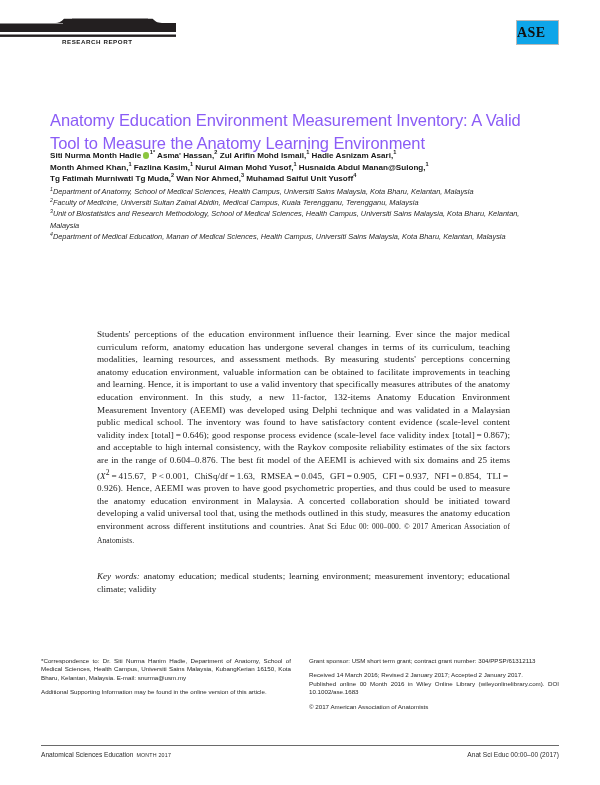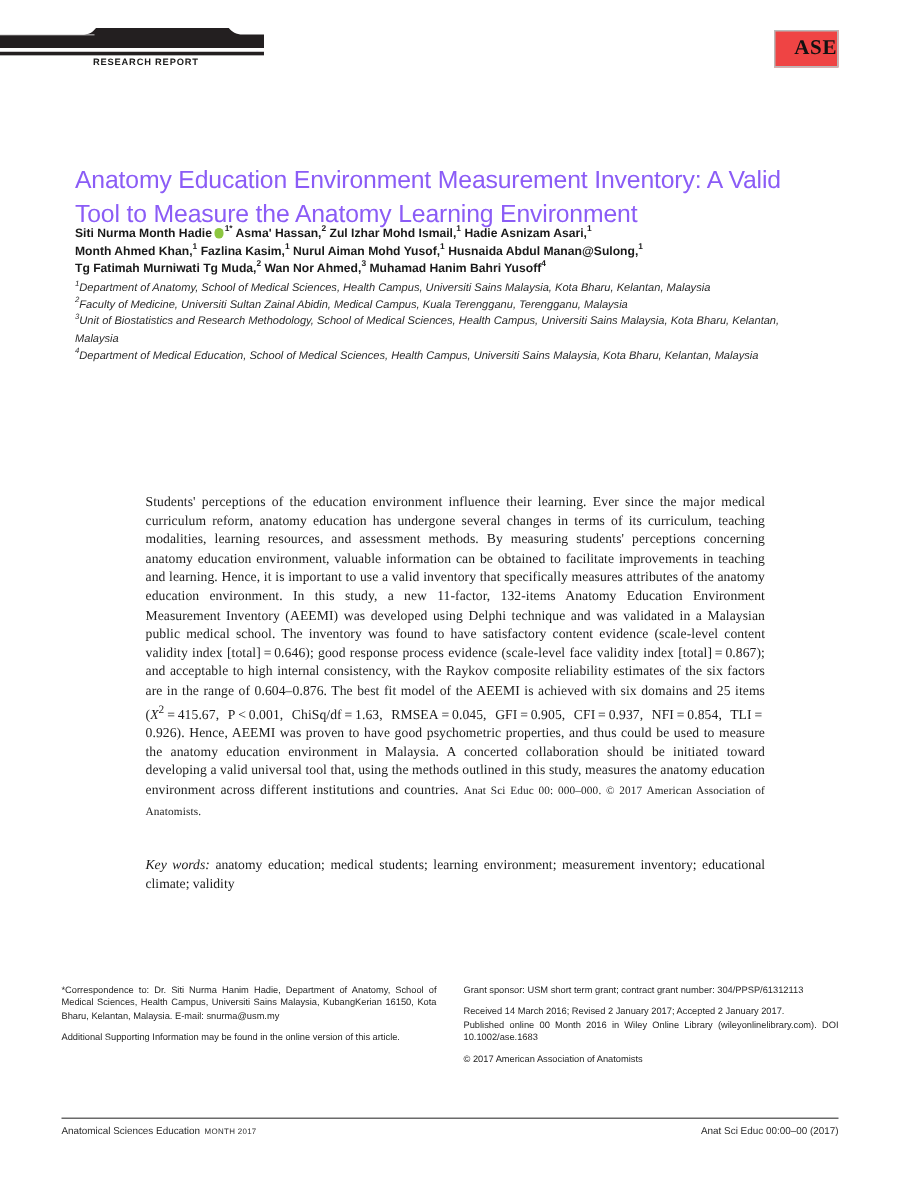--- a/index.html
+++ b/index.html
@@ -39,24 +39,24 @@
   }
 
   
   #ase-logo {
     position: absolute;
     right: 41px;
     top: 20px;
     width: 43px;
     height: 25px;
     border: 1px solid #b9b9b9;
-    background: #ef4444;
+    background: #0ea5e9;
     display: flex;
     align-items: center;
-    justify-content: flex-end;
+    justify-content: flex-start;
     box-sizing: border-box;
   }
   #ase-logo-text {
     font-family: "Liberation Serif", serif;
     font-weight: bold;
     font-size: 14px;
     letter-spacing: 0.4px;
     color: #111;
   }
 
@@ -213,30 +213,30 @@
   <div id="banner-label">RESEARCH REPORT</div>
 </div>
 
 <div id="ase-logo">
   <span id="ase-logo-text">ASE</span>
 </div>
 
 <h1 id="article-title">Anatomy Education Environment Measurement Inventory: A Valid Tool to Measure the Anatomy Learning Environment</h1>
 
 <div id="authors">
-  <div><span>Siti Nurma Month Hadie</span><span class="orcid-icon"></span><sup>1*</sup><span> Asma' Hassan,</span><sup>2</sup><span> Zul Izhar Mohd Ismail,</span><sup>1</sup><span> Hadie Asnizam Asari,</span><sup>1</sup></div>
+  <div><span>Siti Nurma Month Hadie</span><span class="orcid-icon"></span><sup>1*</sup><span> Asma' Hassan,</span><sup>2</sup><span> Zul Arifin Mohd Ismail,</span><sup>1</sup><span> Hadie Asnizam Asari,</span><sup>1</sup></div>
   <div><span>Month Ahmed Khan,</span><sup>1</sup><span> Fazlina Kasim,</span><sup>1</sup><span> Nurul Aiman Mohd Yusof,</span><sup>1</sup><span> Husnaida Abdul Manan@Sulong,</span><sup>1</sup></div>
-  <div><span>Tg Fatimah Murniwati Tg Muda,</span><sup>2</sup><span> Wan Nor Ahmed,</span><sup>3</sup><span> Muhamad Hanim Bahri Yusoff</span><sup>4</sup></div>
+  <div><span>Tg Fatimah Murniwati Tg Muda,</span><sup>2</sup><span> Wan Nor Ahmed,</span><sup>3</sup><span> Muhamad Saiful Unit Yusoff</span><sup>4</sup></div>
 </div>
 
 <div id="affiliations">
   <p class="affil-line"><sup>1</sup><span>Department of Anatomy, School of Medical Sciences, Health Campus, Universiti Sains Malaysia, Kota Bharu, Kelantan, Malaysia</span></p>
   <p class="affil-line"><sup>2</sup><span>Faculty of Medicine, Universiti Sultan Zainal Abidin, Medical Campus, Kuala Terengganu, Terengganu, Malaysia</span></p>
   <p class="affil-line"><sup>3</sup><span>Unit of Biostatistics and Research Methodology, School of Medical Sciences, Health Campus, Universiti Sains Malaysia, Kota Bharu, Kelantan, Malaysia</span></p>
-  <p class="affil-line"><sup>4</sup><span>Department of Medical Education, School of Medical Sciences, Health Campus, Universiti Sains Malaysia, Kota Bharu, Kelantan, Malaysia</span></p>
+  <p class="affil-line"><sup>4</sup><span>Department of Medical Education, Manan of Medical Sciences, Health Campus, Universiti Sains Malaysia, Kota Bharu, Kelantan, Malaysia</span></p>
 </div>
 
 <div id="abstract"><span>Students' perceptions of the education environment influence their learning. Ever since the major medical curriculum reform, anatomy education has undergone several changes in terms of its curriculum, teaching modalities, learning resources, and assessment methods. By measuring students' perceptions concerning anatomy education environment, valuable information can be obtained to facilitate improvements in teaching and learning. Hence, it is important to use a valid inventory that specifically measures attributes of the anatomy education environment. In this study, a new 11-factor, 132-items Anatomy Education Environment Measurement Inventory (AEEMI) was developed using Delphi technique and was validated in a Malaysian public medical school. The inventory was found to have satisfactory content evidence (scale-level content validity index [total] = 0.646); good response process evidence (scale-level face validity index [total] = 0.867); and acceptable to high internal consistency, with the Raykov composite reliability estimates of the six factors are in the range of 0.604–0.876. The best fit model of the AEEMI is achieved with six domains and 25 items (</span><i>X</i><sup>2</sup><span> = 415.67, P &lt; 0.001, ChiSq/df = 1.63,  RMSEA = 0.045,  GFI = 0.905,  CFI = 0.937,  NFI = 0.854,  TLI = 0.926). </span><span>Hence, AEEMI was proven to have good psychometric properties, and thus could be used to measure the anatomy education environment in Malaysia. A concerted collaboration should be initiated toward developing a valid universal tool that, using the methods outlined in this study, measures the anatomy education environment across different institutions and countries. </span><span class="cite">Anat Sci Educ 00: 000–000. © 2017 American Association of Anatomists.</span></div>
 
 <div id="keywords"><span class="kw-label">Key words:</span><span> anatomy education; medical students; learning environment; measurement inventory; educational climate; validity</span></div>
 
 <div id="footnotes">
   <div class="fn-col">
     <div class="fn-block">*Correspondence to: Dr. Siti Nurma Hanim Hadie, Department of Anatomy, School of Medical Sciences, Health Campus, Universiti Sains Malaysia, KubangKerian 16150, Kota Bharu, Kelantan, Malaysia. E-mail: snurma@usm.my</div>
     <div class="fn-block">Additional Supporting Information may be found in the online version of this article.</div>

